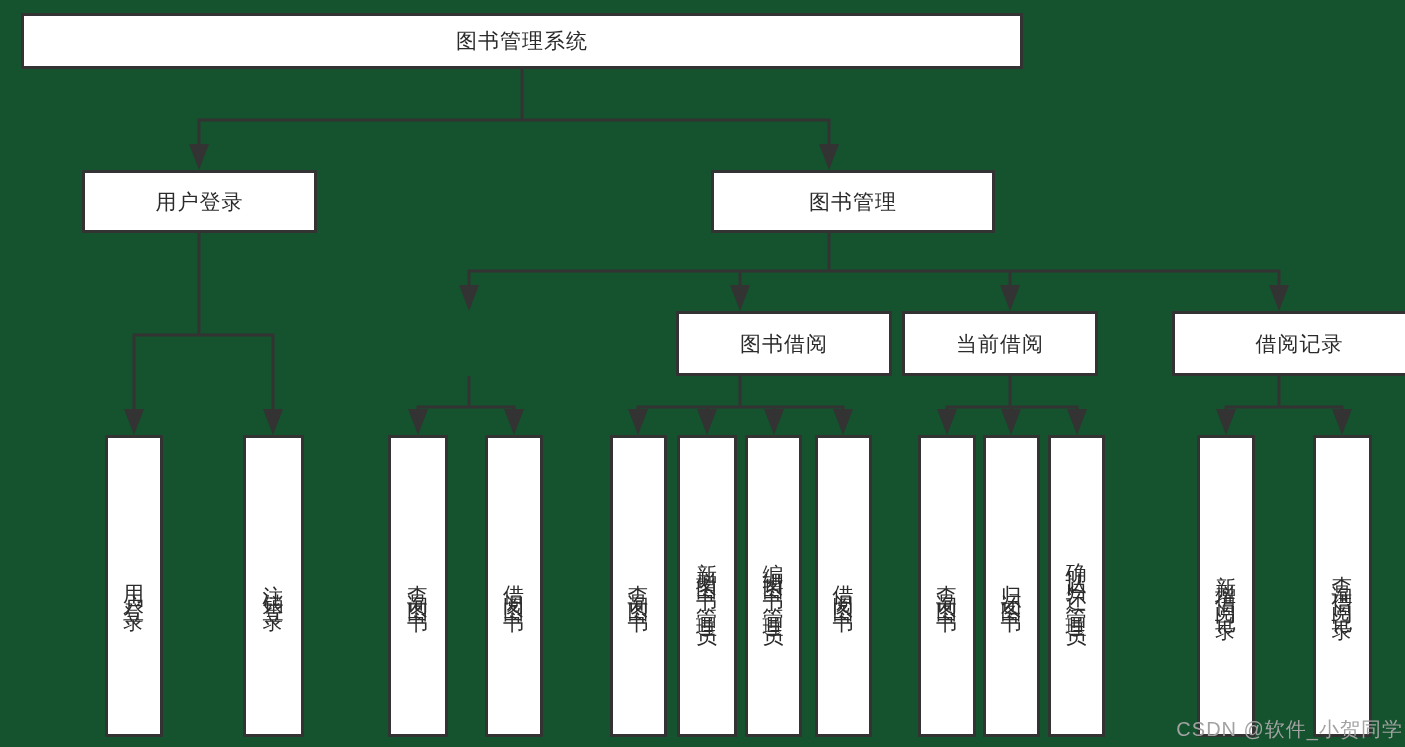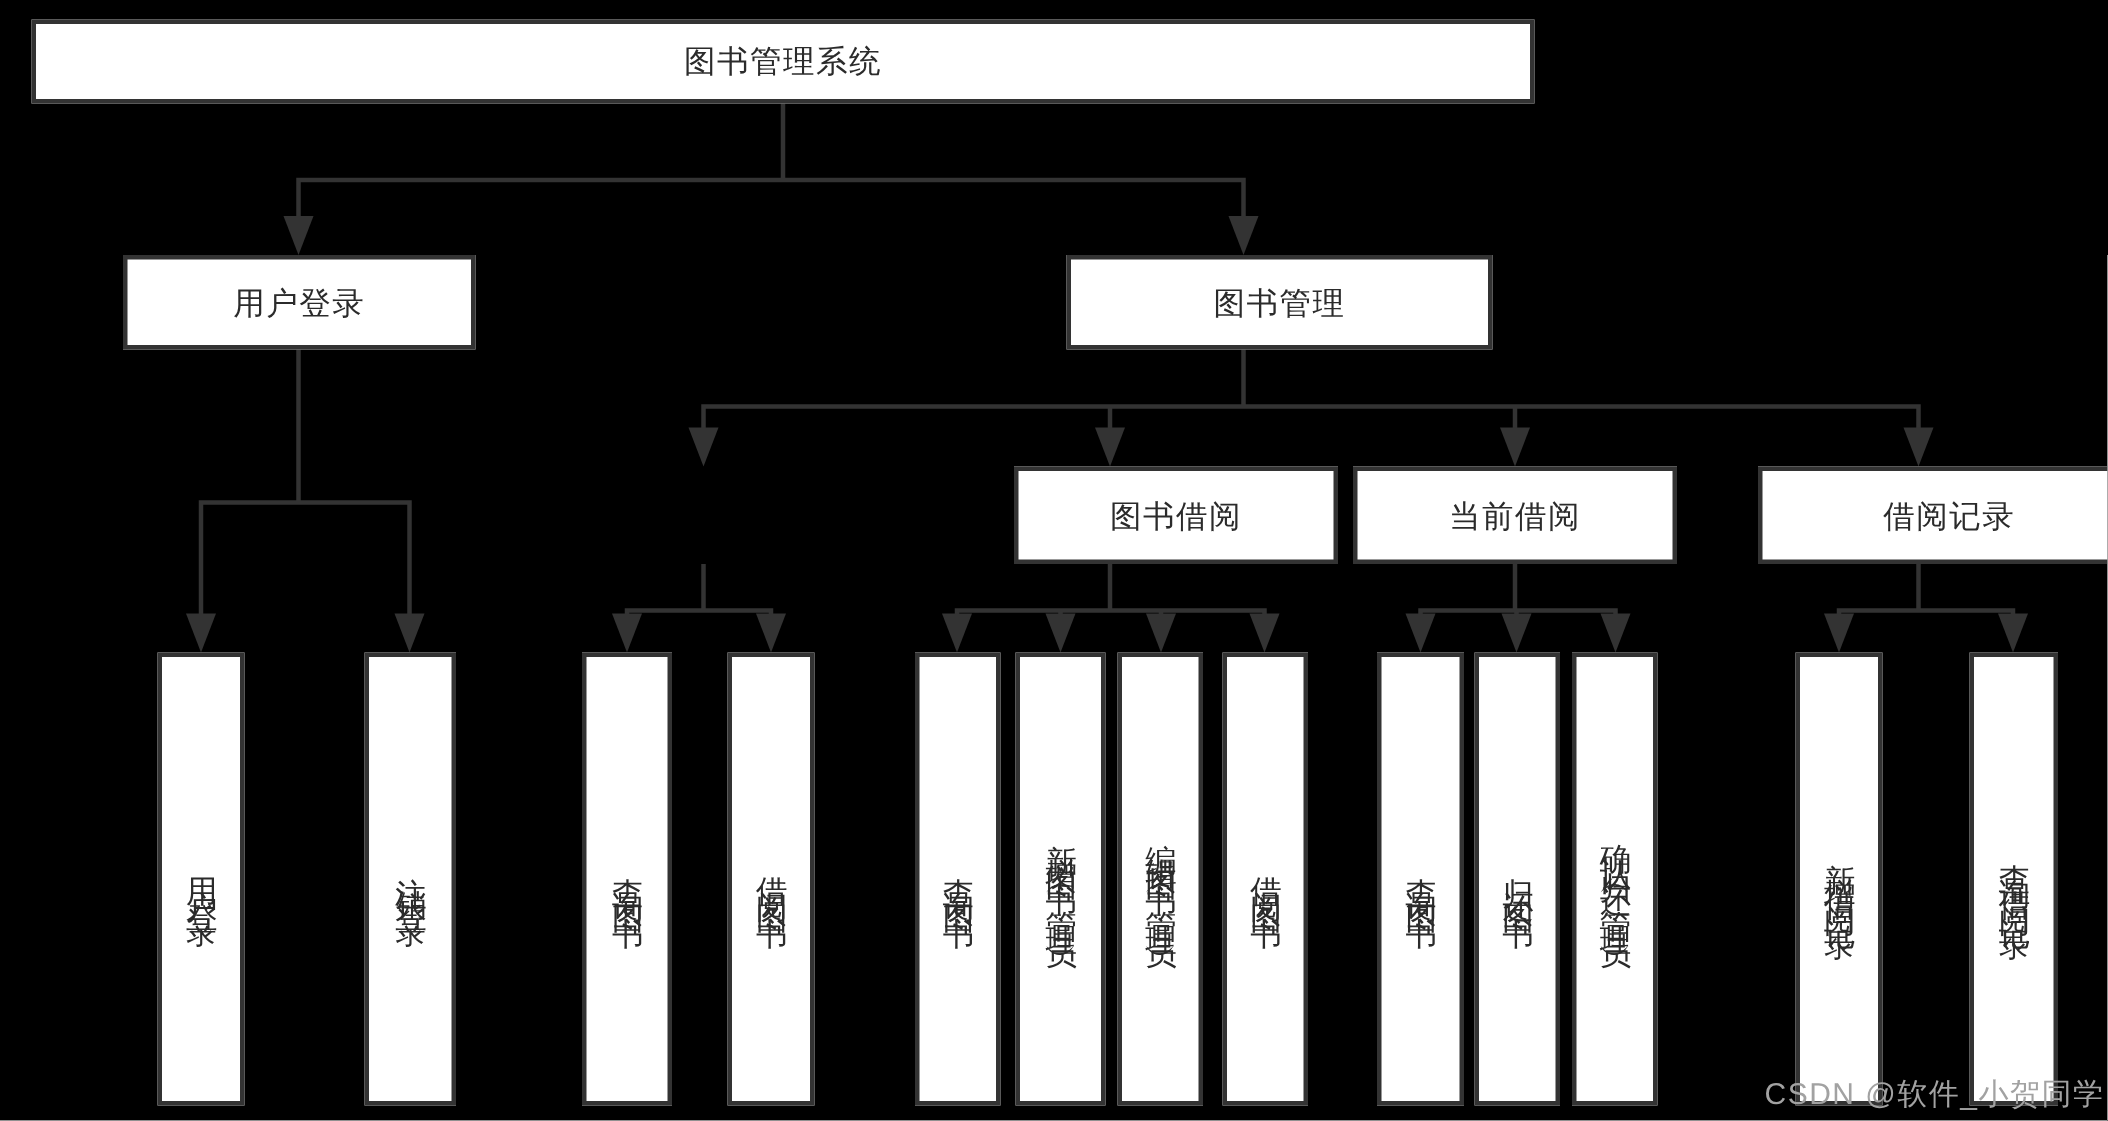--- a/index.html
+++ b/index.html
@@ -4,21 +4,21 @@
 <style>
   html, body {
     margin: 0;
     padding: 0;
     background: #ffffff;
   }
   #canvas {
     position: relative;
     width: 1405px;
     height: 747px;
-    background: #000000;
+    background: #14532d;
     font-family: "Liberation Sans", sans-serif;
     overflow: hidden;
   }
   #connectors {
     position: absolute;
     left: 0;
     top: 0;
     width: 1405px;
     height: 747px;
     pointer-events: none;
@@ -100,21 +100,21 @@
       <path d="M1332 409 L1352 409 L1342 435 Z"></path>
     </g>
   </svg>
 
   <div class="node node-h" style="left:21px; top:13px; width:1002px; height:56px;">图书管理系统</div>
 
   <div class="node node-h" style="left:82px; top:170px; width:235px; height:63px;">用户登录</div>
   <div class="node node-h" style="left:711px; top:170px; width:284px; height:63px;">图书管理</div>
 
   <div class="node node-h" style="left:632px; top:311px; width:216px; height:65px;margin-left:44px;">图书借阅</div>
-  <div class="node node-h" style="left:902px; top:311px; width:216px; height:65px;">当前借阅</div>
+  <div class="node node-h" style="left:902px; top:311px; width:196px; height:65px;">当前借阅</div>
   <div class="node node-h" style="left:1172px; top:311px; width:255px; height:65px;">借阅记录</div>
 
   <div class="node node-v" style="left:105px; top:435px; width:58px; height:302px;">用户登录</div>
   <div class="node node-v" style="left:243px; top:435px; width:61px; height:302px;">注销登录</div>
 
   <div class="node node-v" style="left:388px; top:435px; width:60px; height:302px;">查询图书</div>
   <div class="node node-v" style="left:485px; top:435px; width:58px; height:302px;">借阅图书</div>
 
   <div class="node node-v" style="left:610px; top:435px; width:57px; height:302px;">查询图书</div>
   <div class="node node-v" style="left:677px; top:435px; width:60px; height:302px;">新增图书（管理员）</div>

